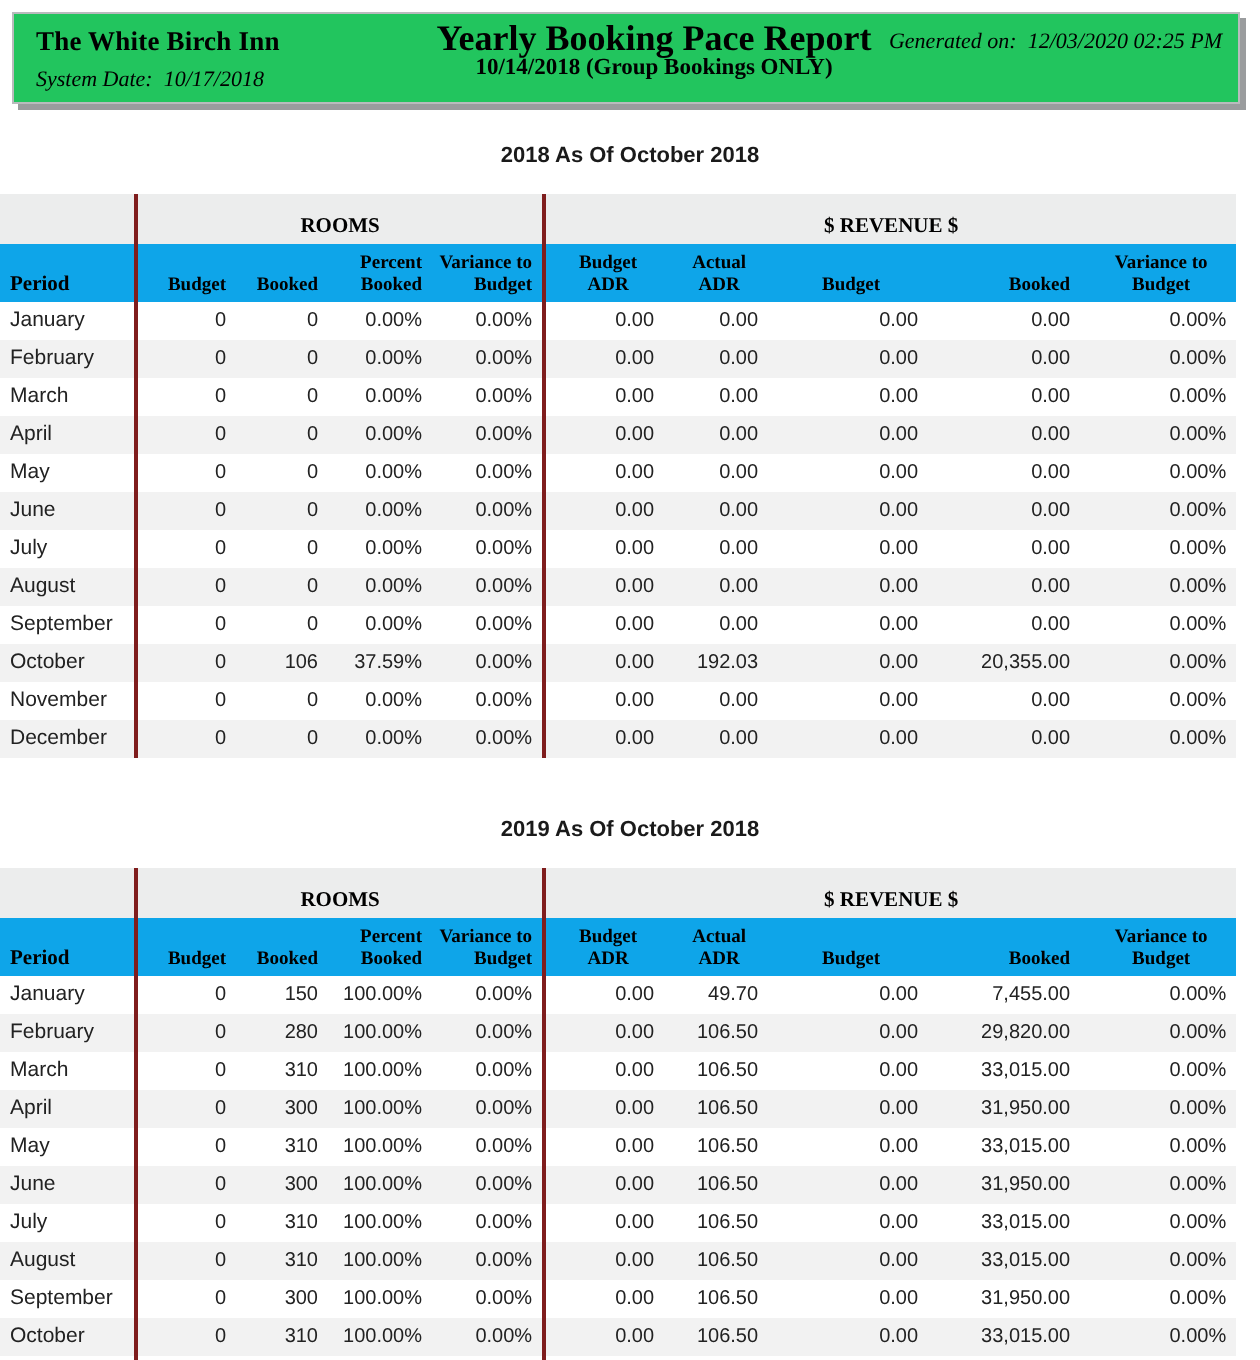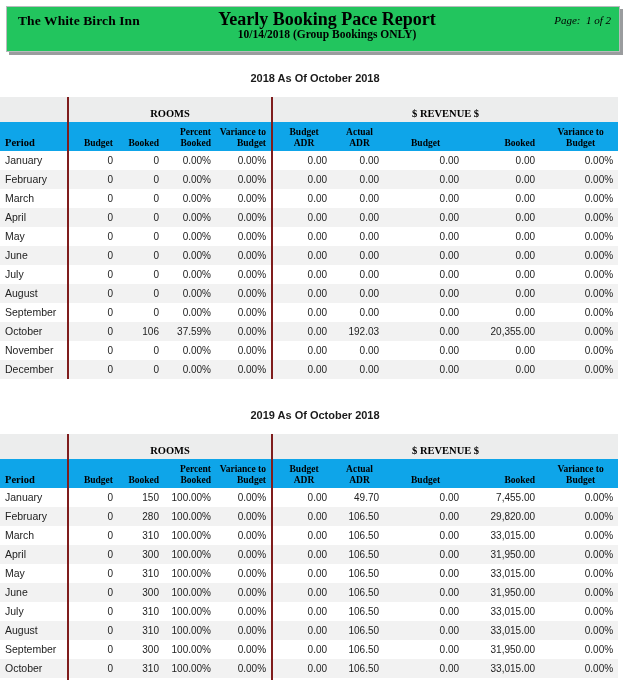--- a/index.html
+++ b/index.html
@@ -186,27 +186,28 @@
   .vr-l { border-left: 2px solid #7f1d1d; }
 
   .spacer-8 { height: 8px; }
 </style>
 </head>
 <body>
 
 <div class="page-header">
   <div class="ph-left">
     <div class="inn-name">The White Birch Inn</div>
+    <div class="sys-date"><span>System Date:</span>&nbsp; <span>10/17/2018</span></div>
   </div>
   <div class="ph-center">
     <div class="rpt-title">Yearly Booking Pace Report</div>
     <div class="rpt-sub">10/14/2018 (Group Bookings ONLY)</div>
   </div>
   <div class="ph-right">
-    <div class="page-no"><span>Page:</span>&nbsp; <span>1 of 2</span></div>
+    <div class="gen-on"><span>Generated on:</span>&nbsp; <span>12/03/2020 02:25 PM</span></div>
   </div>
 </div>
 
 <div class="spacer-8"></div>
 
 <div id="sections-root">
   <div class="section">
     <div class="section-title">2018 As Of October 2018</div>
     <table class="rpt">
       <colgroup>

